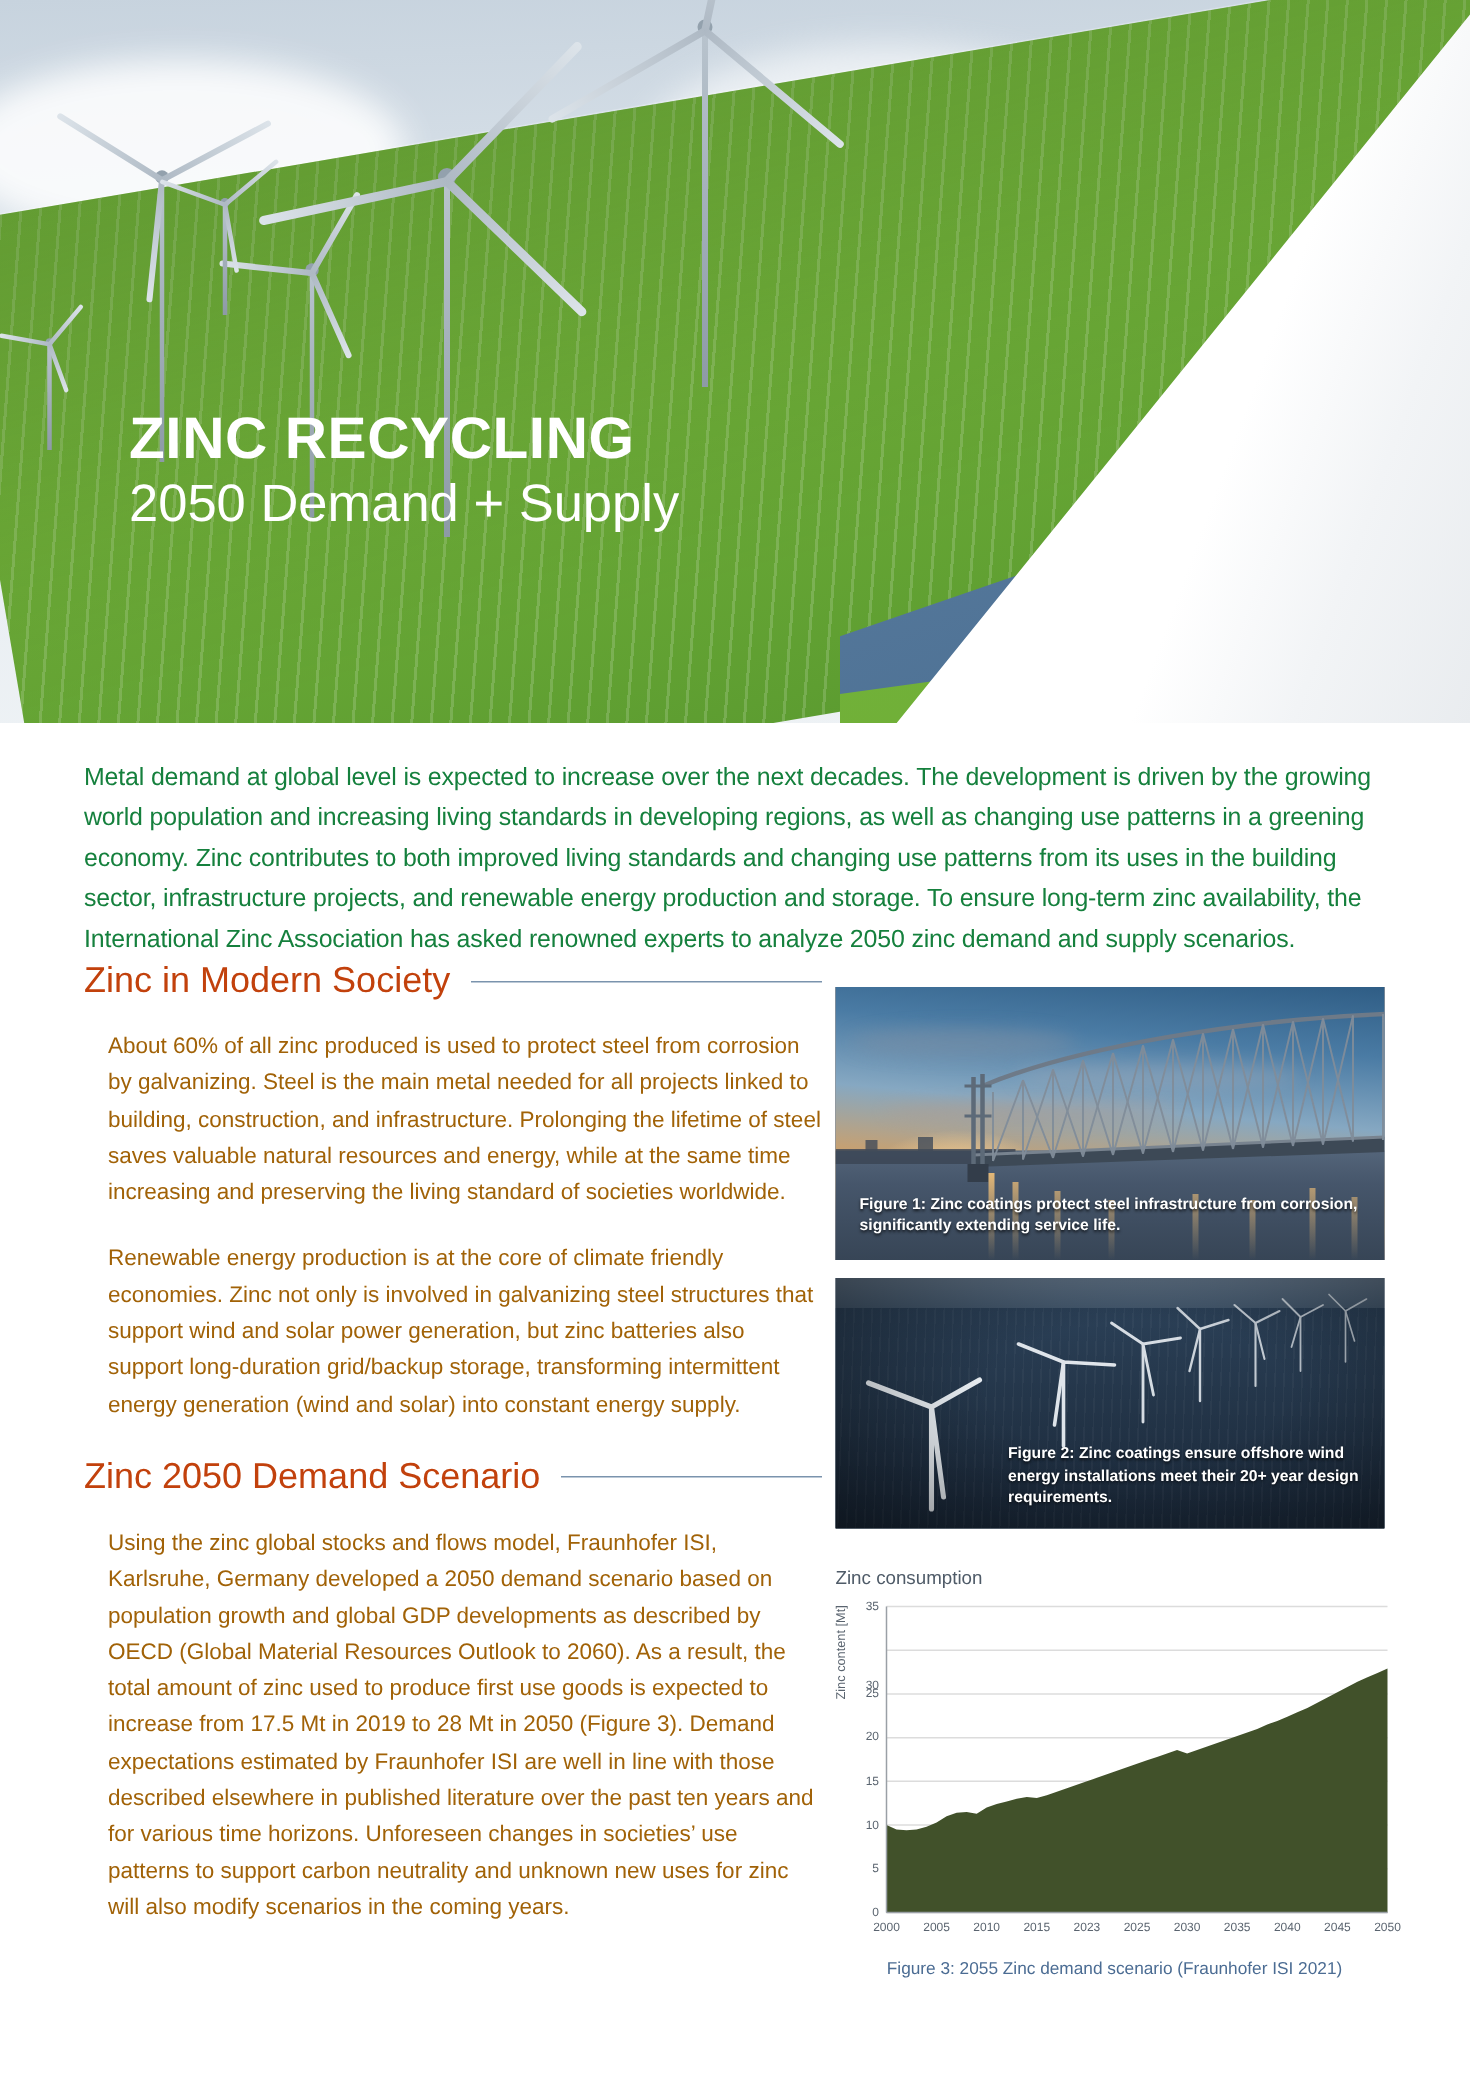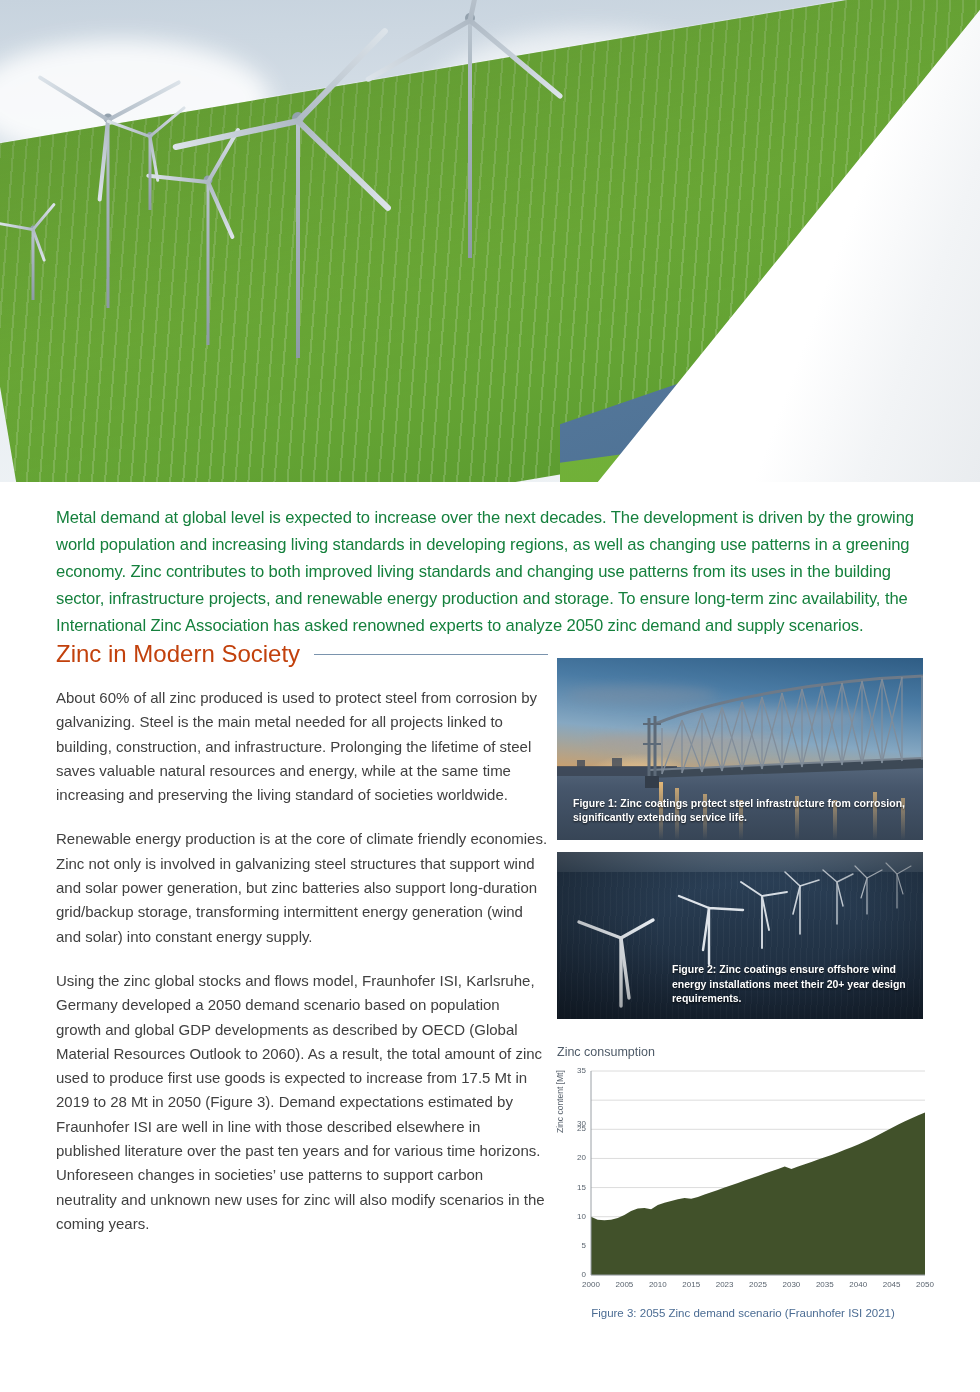--- a/index.html
+++ b/index.html
@@ -101,21 +101,21 @@
     display:flex;align-items:center;gap:14px;
     margin-bottom:18px;
   }
   .sec-head .txt{
     color:#c2410c;font-size:24px;font-weight:400;white-space:nowrap;
     font-family:"Liberation Sans", sans-serif;
   }
   .sec-head .rule{flex:1;height:1px;background:#7a93ad;}
 
   .body-p{
-    color:#404040;font-size:15px;line-height:1.62;margin:0 0 20px 0;
+    color:#a16207;font-size:15px;line-height:1.62;margin:0 0 20px 16px;
     font-family:"Liberation Sans", sans-serif;
   }
 
   .sec2{margin-top:22px;}
 
   
   .rcol{position:absolute;left:557px;top:658px;width:366px;}
 
   .figbox{position:relative;width:366px;overflow:hidden;background:#1d2b3a;}
   .fig1{height:182px;}
@@ -260,33 +260,41 @@
       <div class="blade" style="width:120px;height:5px;transform:rotate(150deg);"></div>
     </div>
 
     <div class="fold">
       <div class="fold-blue"></div>
       <div class="fold-green"></div>
       <div class="fold-white"></div>
       <div class="fold-shadow"></div>
     </div>
 
+    <div class="hero-title">
+      <div class="t1">ZINC RECYCLING</div>
+      <div class="t2">2050 Demand + Supply</div>
+    </div>
   </div>
 
   <div class="intro">Metal demand at global level is expected to increase over the next decades. The development is driven by the growing world population and increasing living standards in developing regions, as well as changing use patterns in a greening economy. Zinc contributes to both improved living standards and changing use patterns from its uses in the building sector, infrastructure projects, and renewable energy production and storage. To ensure long-term zinc availability, the International Zinc Association has asked renowned experts to analyze 2050 zinc demand and supply scenarios.</div>
 
   <div class="lcol">
 
     <div class="sec-head">
       <span class="txt">Zinc in Modern Society</span>
       <span class="rule"></span>
     </div>
     <p class="body-p">About 60% of all zinc produced is used to protect steel from corrosion by galvanizing. Steel is the main metal needed for all projects linked to building, construction, and infrastructure. Prolonging the lifetime of steel saves valuable natural resources and energy, while at the same time increasing and preserving the living standard of societies worldwide.</p>
     <p class="body-p">Renewable energy production is at the core of climate friendly economies. Zinc not only is involved in galvanizing steel structures that support wind and solar power generation, but zinc batteries also support long-duration grid/backup storage, transforming intermittent energy generation (wind and solar) into constant energy supply.</p>
 
+    <div class="sec-head sec2">
+      <span class="txt">Zinc 2050 Demand Scenario</span>
+      <span class="rule"></span>
+    </div>
     <p class="body-p">Using the zinc global stocks and flows model, Fraunhofer ISI, Karlsruhe, Germany developed a 2050 demand scenario based on population growth and global GDP developments as described by OECD (Global Material Resources Outlook to 2060). As a result, the total amount of zinc used to produce first use goods is expected to increase from 17.5 Mt in 2019 to 28 Mt in 2050 (Figure 3). Demand expectations estimated by Fraunhofer ISI are well in line with those described elsewhere in published literature over the past ten years and for various time horizons. Unforeseen changes in societies’ use patterns to support carbon neutrality and unknown new uses for zinc will also modify scenarios in the coming years.</p>
   </div>
 
   <div class="rcol">
 
     <div class="figbox fig1">
       <div class="br-sky"></div>
       <div class="br-sun"></div>
       <div class="br-cloud" style="left:10px;top:28px;width:150px;height:18px;background:#7b8ea3;opacity:.55;"></div>
       <div class="br-cloud" style="left:120px;top:52px;width:190px;height:16px;background:#9aa9ba;opacity:.5;"></div>

